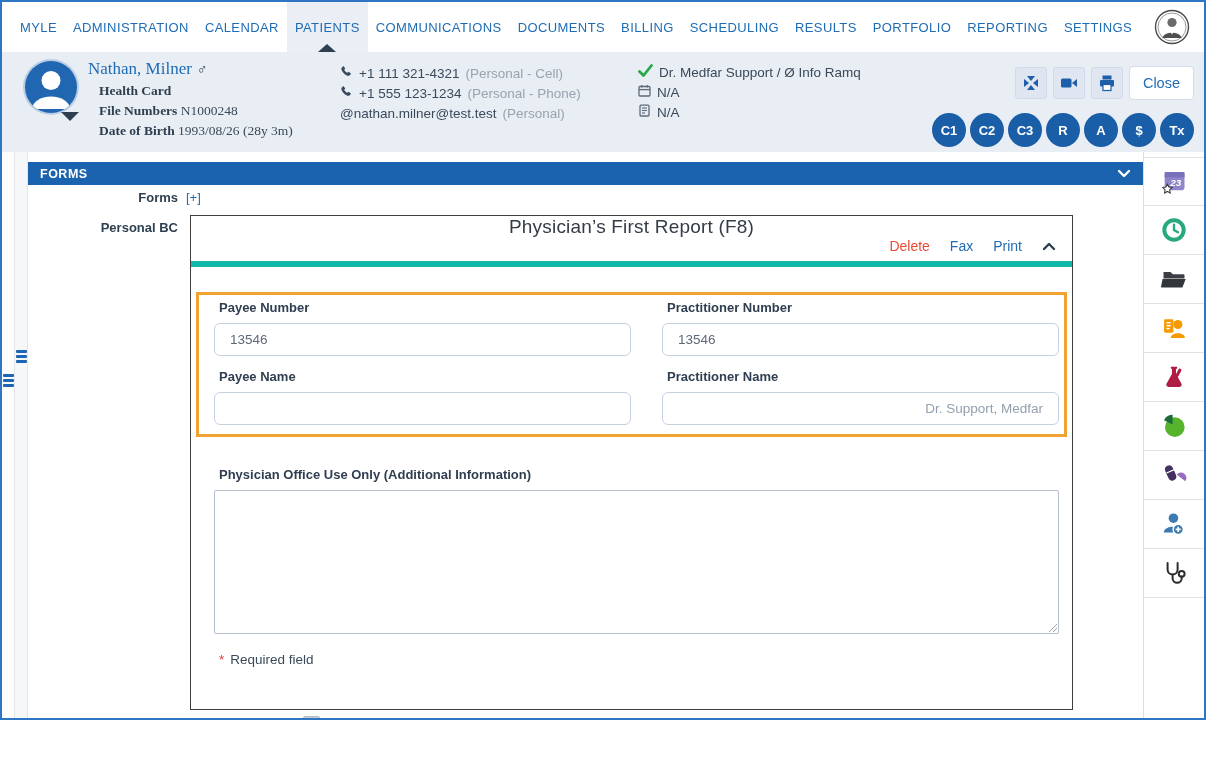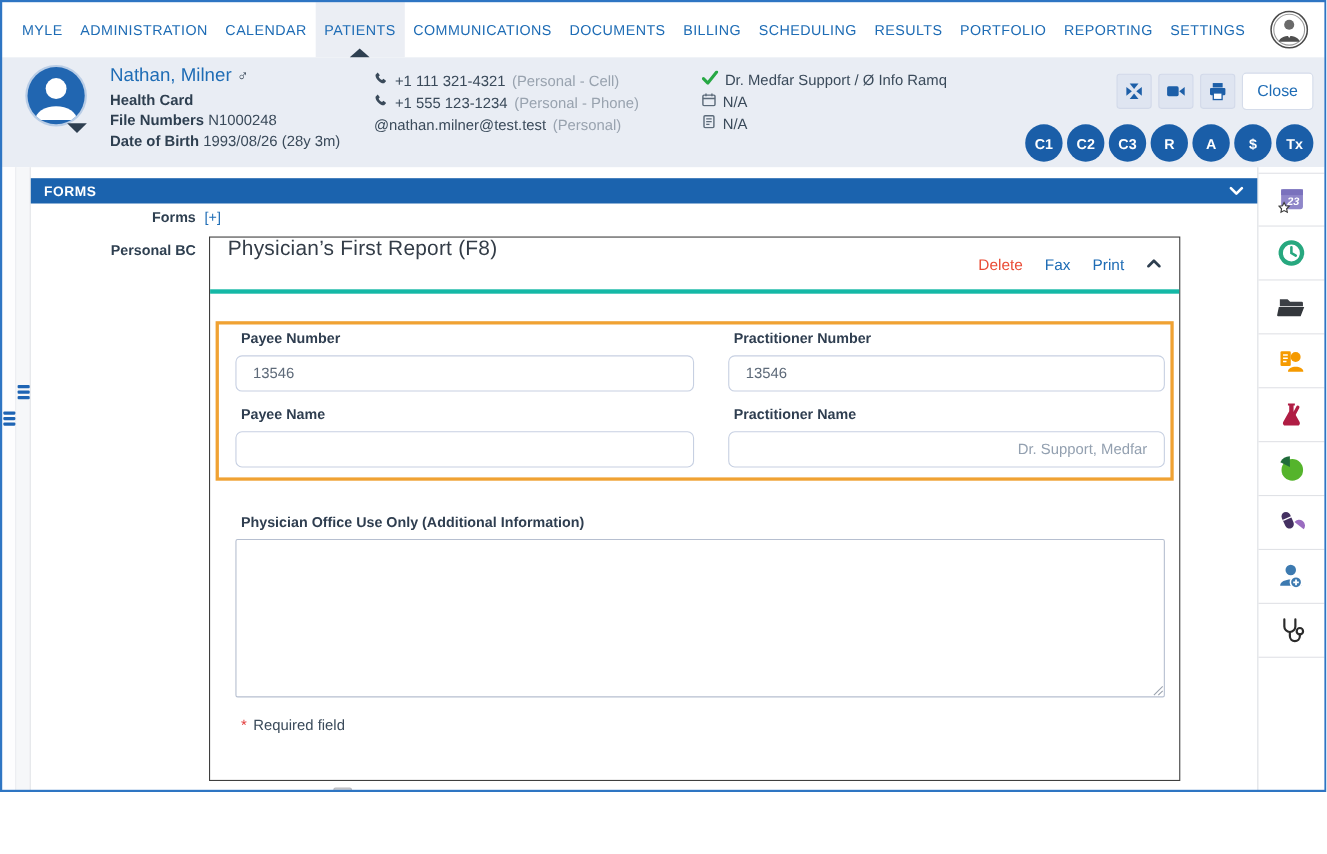--- a/index.html
+++ b/index.html
@@ -11,25 +11,25 @@
   .topnav { position:absolute; left:2px; top:2px; width:1202px; height:50px; background:#fff; display:flex; align-items:stretch; padding-left:10px; z-index:5; }
   .nav-item { display:flex; align-items:center; padding:0 8px; color:#1e6cb5; font-size:13px; letter-spacing:.4px; cursor:pointer; position:relative; white-space:nowrap; }
   .nav-item.active { background:#ebeef4; }
   .nav-item.active::after { content:""; position:absolute; left:50%; bottom:0; transform:translateX(-50%); border-left:9px solid transparent; border-right:9px solid transparent; border-bottom:8px solid #2e3f50; }
   .nav-avatar { margin-left:auto; margin-right:14px; align-self:center; width:36px; height:36px; cursor:pointer; }
 
   
   .band { position:absolute; left:2px; top:52px; width:1202px; height:100px; background:#e9edf4; }
   .avatar { position:absolute; left:23px; top:9px; width:52px; height:52px; border-radius:50%; background:#2166b1; box-shadow:0 0 0 2px #b9cde6; overflow:hidden; cursor:pointer; }
   .avatar-caret { position:absolute; left:59px; top:60px; width:0; height:0; border-left:9px solid transparent; border-right:9px solid transparent; border-top:9px solid #2e3f50; cursor:pointer; }
-  .col-name { position:absolute; left:98px; top:7px; }
+  .col-name { position:absolute; left:86px; top:7px;font-family:Liberation Serif, serif; }
   .patient-name { font-size:17px; color:#1e6cb5; }
   .gender { color:#2e3f50; font-size:14px; margin-left:5px; }
   .detail-line { font-size:13.5px; color:#3a4a5a; margin-top:4px; }
-  .detail-line b { color:#2e3f50; }
+  .detail-line b { color:#2e3f50;margin-left:11px; }
   .col-contact { position:absolute; left:338px; top:11px; font-size:13.5px; color:#3a4a5a; }
   .c-line { display:flex; align-items:center; gap:6px; height:20px; }
   .note { color:#99a3af; }
   .col-provider { position:absolute; left:636px; top:10px; font-size:13.5px; color:#3a4a5a; }
   .band-actions { position:absolute; top:14px; right:10px; display:flex; gap:6px; align-items:center; }
   .icon-btn { width:32px; height:32px; background:#dfe5f1; border:1px solid #d2d9e9; border-radius:3px; display:flex; align-items:center; justify-content:center; cursor:pointer; }
   .close-btn { height:34px; padding:0 13px; background:#fff; border:1px solid #d5dcea; border-radius:4px; color:#1e6cb5; font-size:14.5px; font-family:inherit; cursor:pointer; }
   .round-row { position:absolute; top:61px; right:10px; display:flex; gap:4px; }
   .circle-btn { width:34px; height:34px; border-radius:50%; background:#1a5ea8; color:#fff; font-size:13px; font-weight:bold; display:flex; align-items:center; justify-content:center; border:none; cursor:pointer; font-family:inherit; }
 
@@ -48,21 +48,21 @@
 
   
   .formsbar { position:absolute; left:28px; top:162px; width:1115px; height:23px; background:#1b63ae; color:#fff; display:flex; align-items:center; padding:0 12px; font-size:12.5px; font-weight:bold; letter-spacing:.5px; }
   .formsbar .chev { margin-left:auto; cursor:pointer; display:flex; }
   .side-label { position:absolute; left:28px; width:150px; text-align:right; font-weight:bold; font-size:13px; color:#2e3f50; }
   .lbl-forms { top:190px; }
   .lbl-worksafe { top:220px; }
   .link-add { position:absolute; left:186px; top:190px; color:#1e6cb5; font-size:13px; text-decoration:none; cursor:pointer; }
 
   .panel { position:absolute; left:190px; top:215px; width:883px; height:495px; background:#fff; border:1px solid #3f3f3f; }
-  .panel-header { height:51px; border-bottom:4px solid #14b8a6; display:flex; padding:0 16px; }
+  .panel-header { height:51px; border-bottom:6px solid #14b8a6; display:flex; align-items:center; padding:0 16px;flex-direction:column; }
   .panel-title { font-size:19px; color:#333c47; letter-spacing:.2px; }
   .panel-actions { margin-left:auto; display:flex; align-items:center; gap:20px; font-size:14px; }
   .panel-actions a { text-decoration:none; cursor:pointer; }
   .link-delete { color:#ea4b35; }
   .link-fax, .link-print { color:#1e6cb5; }
   .chev-up { display:flex; cursor:pointer; }
 
   .highlight { position:absolute; left:5px; top:76px; width:871px; height:145px; border:3px solid #f0a233; }
   .fg { position:absolute; }
   .fg label { display:block; font-size:13px; font-weight:bold; color:#2f3e50; padding-left:5px; }

